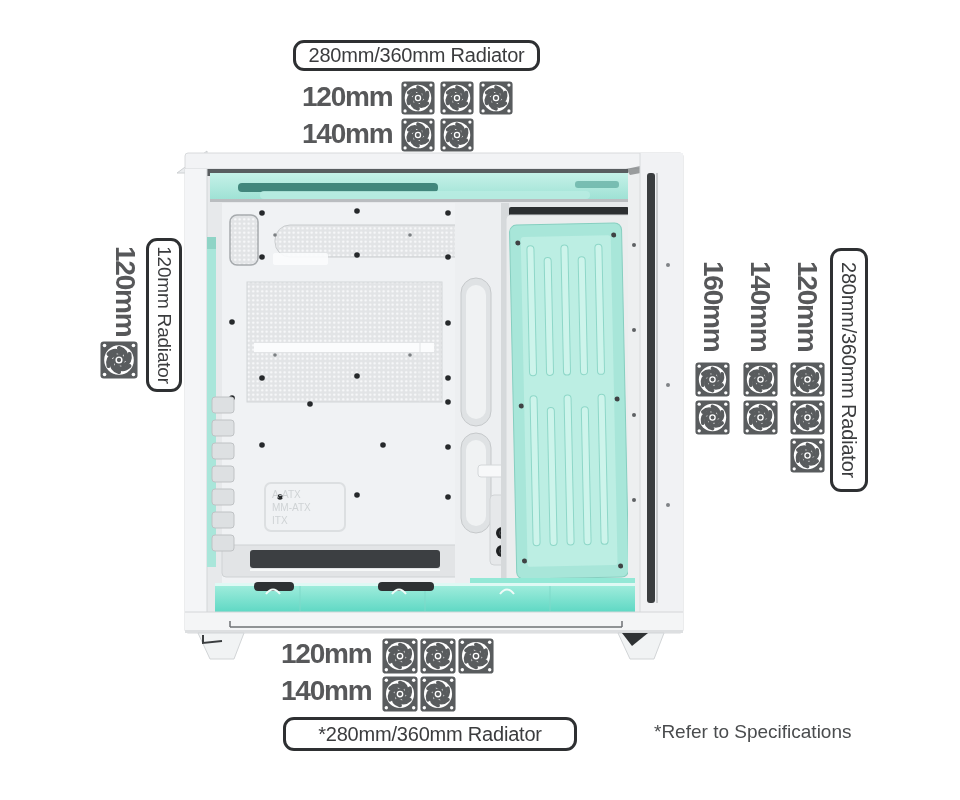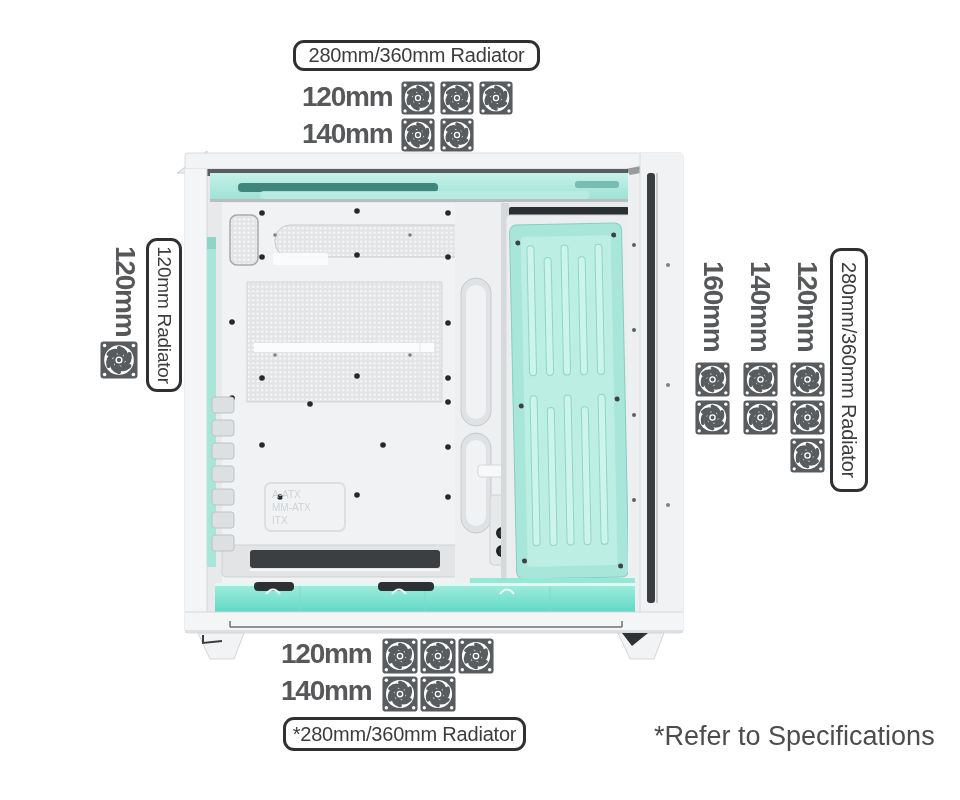--- a/index.html
+++ b/index.html
@@ -20,21 +20,21 @@
   
   .fans-row{position:absolute;display:flex;gap:5px;}
   .fans-col{position:absolute;display:flex;flex-direction:column;gap:3px;}
   .fan{display:block;}
   .fans-top .fan{width:34px;height:34px;}
   .fans-bottom{gap:2px;}
   .fans-bottom .fan{width:36px;height:36px;}
   .fans-right .fan{width:35px;height:35px;}
   .fan-left .fan{width:38px;height:38px;}
 
-  .footnote{position:absolute;font-size:27px;color:#4a4c4e;white-space:nowrap;}
+  .footnote{position:absolute;font-size:19px;color:#4a4c4e;white-space:nowrap;}
 
   .case-svg{position:absolute;left:170px;top:145px;width:530px;height:520px;}
   .defs-holder{position:absolute;width:0;height:0;overflow:hidden;}
 </style>
 </head>
 <body>
 
 <svg class="defs-holder" aria-hidden="true">
   <defs>
     <symbol id="fan-sym" viewBox="0 0 40 40">
@@ -345,17 +345,17 @@
   <div class="sizelab" style="left:281px;top:674px;">140mm</div>
   <div class="fans-row fans-bottom" style="left:382px;top:676px;">
     <svg class="fan">
         <use href="#fan-sym"></use>
       </svg>
   <svg class="fan">
         <use href="#fan-sym"></use>
       </svg>
     </div>
 
-  <div class="rbox" style="left:283px;top:717px;width:243px;height:34px;">*280mm/360mm Radiator</div>
+  <div class="rbox" style="left:283px;top:717px;width:294px;height:34px;">*280mm/360mm Radiator</div>
 
   <div class="footnote" style="left:654px;top:721px;">*Refer to Specifications</div>
 
 </div>
 
 </body></html>

